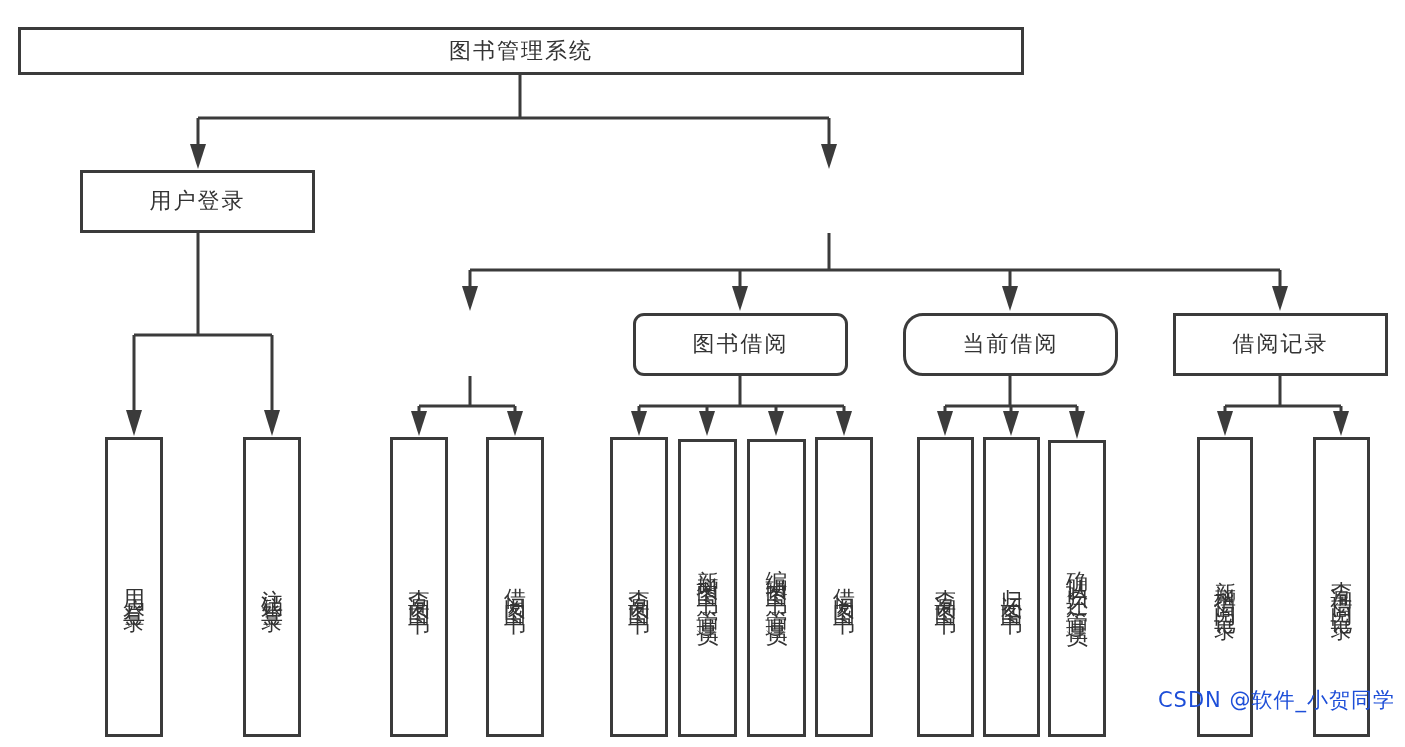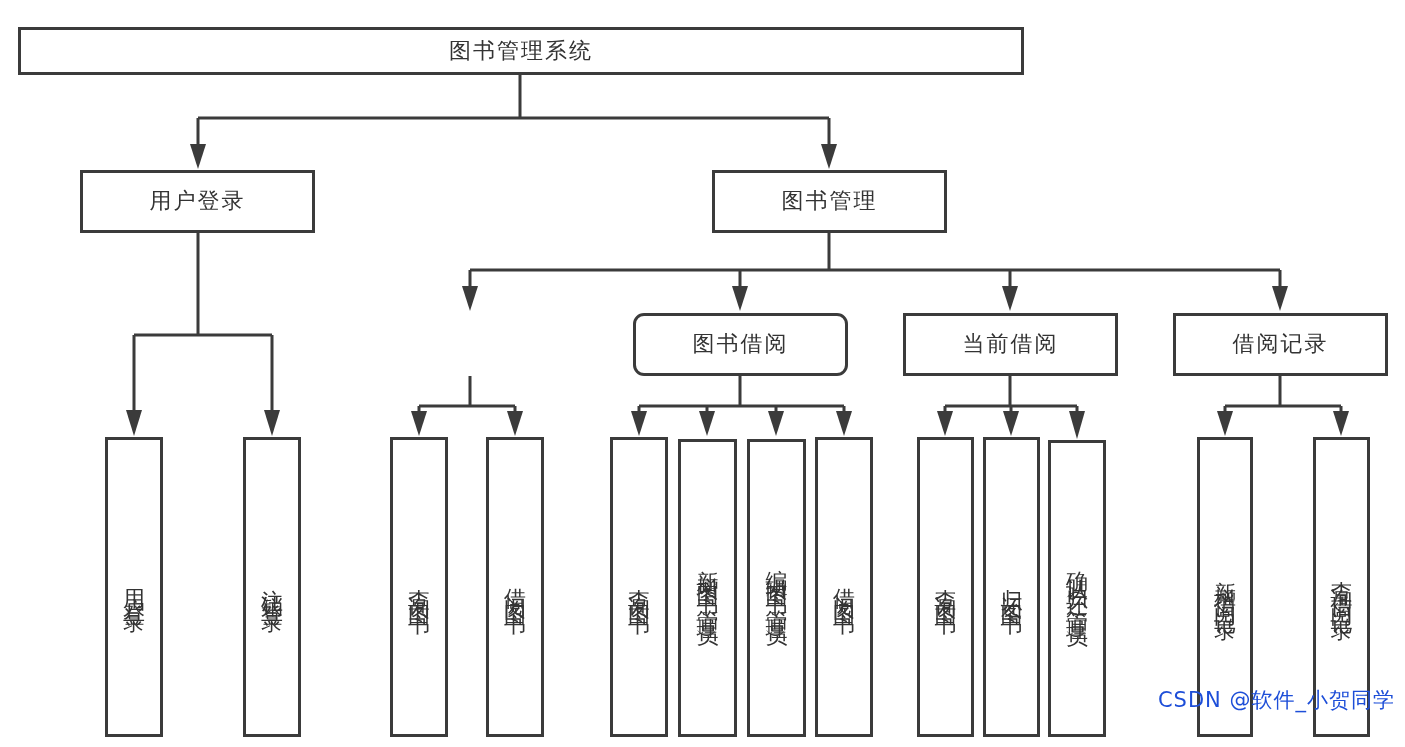--- a/index.html
+++ b/index.html
@@ -17,21 +17,21 @@
   .vbox{
     writing-mode:vertical-rl;text-orientation:mixed;
     letter-spacing:8px;line-height:1;
   }
   
   #b-root{left:18px;top:12px;width:1006px;height:48px;margin-top:15px;}
   #b-ulg{left:80px;top:170px;width:235px;height:63px;}
   #b-bm{left:712px;top:170px;width:235px;height:63px;}
   #b-nb{left:363px;top:313px;width:215px;height:63px;}
   #b-bb{left:633px;top:313px;width:215px;height:63px;border-radius:11px;}
-  #b-cb{left:903px;top:313px;width:215px;height:63px;}
+  #b-cb{left:903px;top:313px;width:215px;height:63px;border-radius:20px;}
   #b-br{left:1173px;top:313px;width:215px;height:63px;}
   #b-ul{left:105px;top:437px;width:58px;height:300px;}
   #b-lo{left:243px;top:437px;width:58px;height:300px;}
   #b-nbq{left:390px;top:437px;width:58px;height:300px;}
   #b-nbb{left:486px;top:437px;width:58px;height:300px;}
   #b-bbq{left:610px;top:437px;width:58px;height:300px;}
   #b-bba{left:678px;top:439px;width:59px;height:298px;}
   #b-bbe{left:747px;top:439px;width:59px;height:298px;}
   #b-bbb{left:815px;top:437px;width:58px;height:300px;}
   #b-cbq{left:917px;top:437px;width:57px;height:300px;}
@@ -90,21 +90,20 @@
     <g>
       <path class="cline" d="M1280 376 V406 M1225 406 H1341 M1225 406 V414 M1341 406 V414"></path>
       <polygon class="ahead" points="1217,411 1233,411 1225,436"></polygon>
       <polygon class="ahead" points="1333,411 1349,411 1341,436"></polygon>
     </g>
   </svg>
 
   <div class="box" id="b-root">图书管理系统</div>
 
   <div class="box" id="b-ulg">用户登录</div>
-  <div class="box" id="b-bm">图书管理</div>
 
   <div class="box vbox" id="b-ul">用户登录</div>
   <div class="box vbox" id="b-lo">注销登录</div>
 
   <div class="box" id="b-bb">图书借阅</div>
   <div class="box" id="b-cb">当前借阅</div>
   <div class="box" id="b-br">借阅记录</div>
 
   <div class="box vbox" id="b-nbq">查询图书</div>
   <div class="box vbox" id="b-nbb">借阅图书</div>

